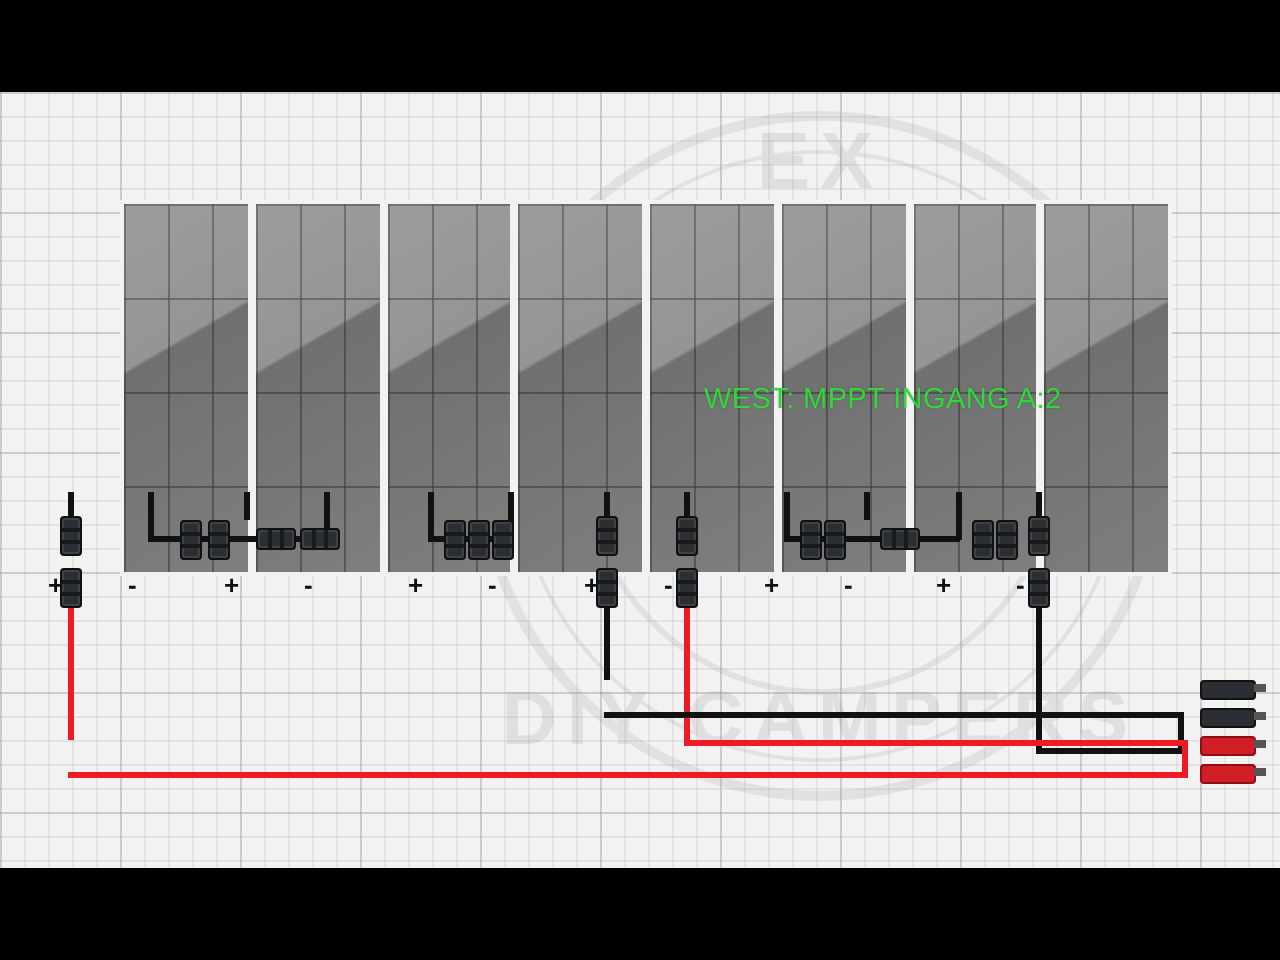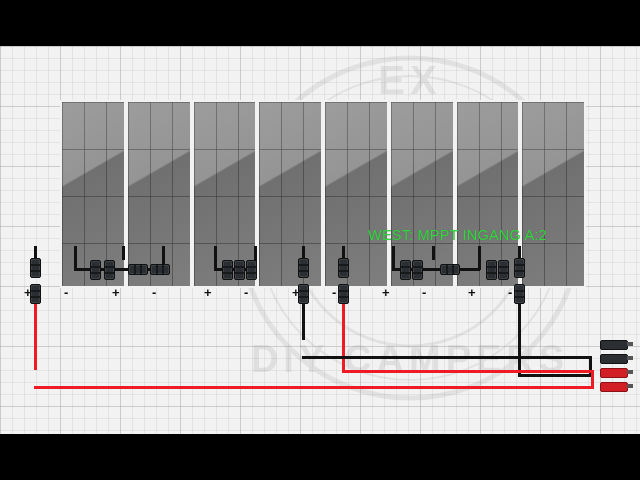--- a/index.html
+++ b/index.html
@@ -30,21 +30,21 @@
     background-image:
       linear-gradient(to right, rgba(60,60,60,.55) 1px, transparent 1px),
       linear-gradient(to bottom, rgba(60,60,60,.55) 1px, transparent 1px);
     background-size:22px 47px;}
   .panel .gloss{position:absolute;inset:0;
     background:linear-gradient(150deg, rgba(255,255,255,.12) 0%, rgba(255,255,255,.05) 38%, rgba(40,40,40,.30) 39%, rgba(60,60,60,.20) 100%);}
 
   
   .arr-label{position:absolute;color:#2fd93a;font-size:14.5px;letter-spacing:.2px;white-space:nowrap;text-shadow:0 0 1px rgba(0,0,0,.25);}
   #label-east{left:98px;top:143px;}
-  #label-west{left:368px;top:146px;margin-top:35px;}
+  #label-west{left:352px;top:146px;}
 
   
   .pol{position:absolute;top:240px;color:#111;font-size:13px;font-weight:bold;line-height:1;}
 
   
   .wire{position:absolute;background:#111;}
   .wire.red{background:#ee1b24;}
   .wire.h{height:3px;}
   .wire.v{width:3px;}
 

